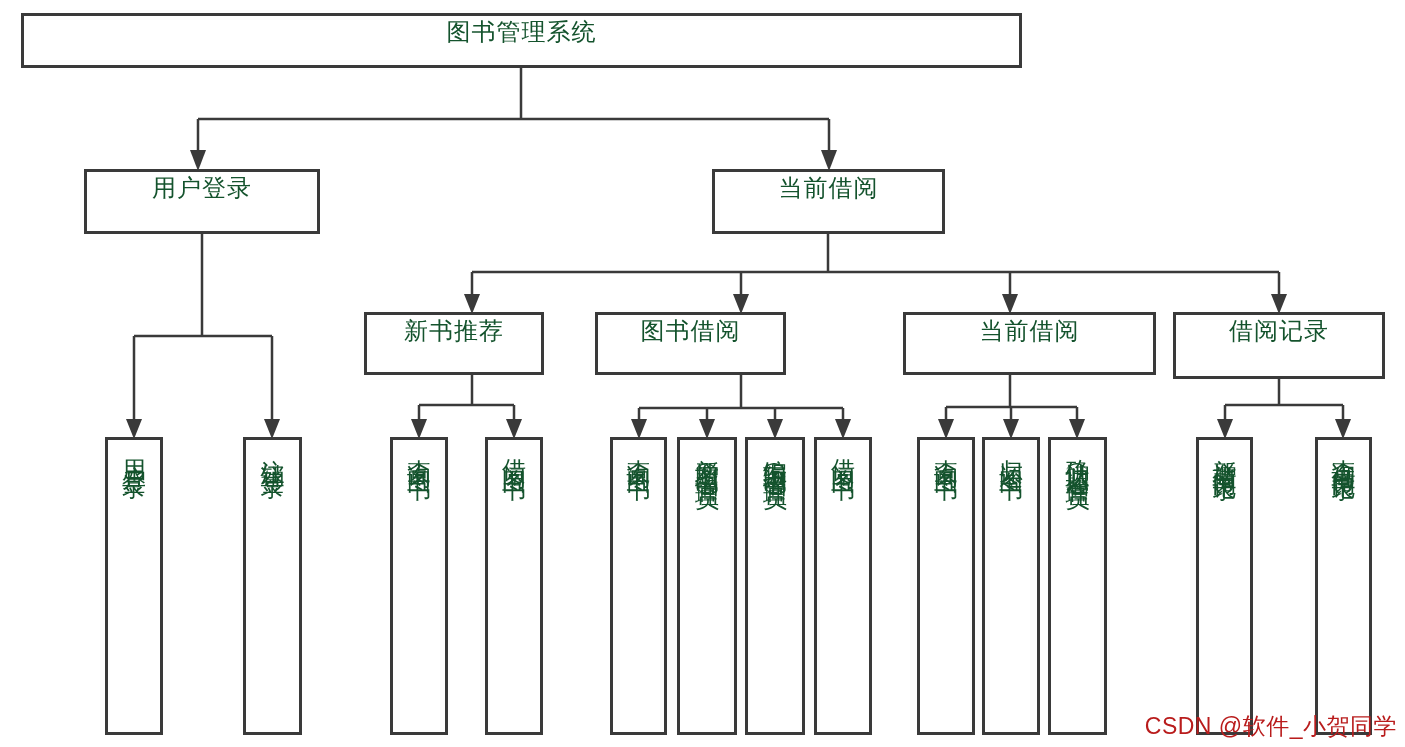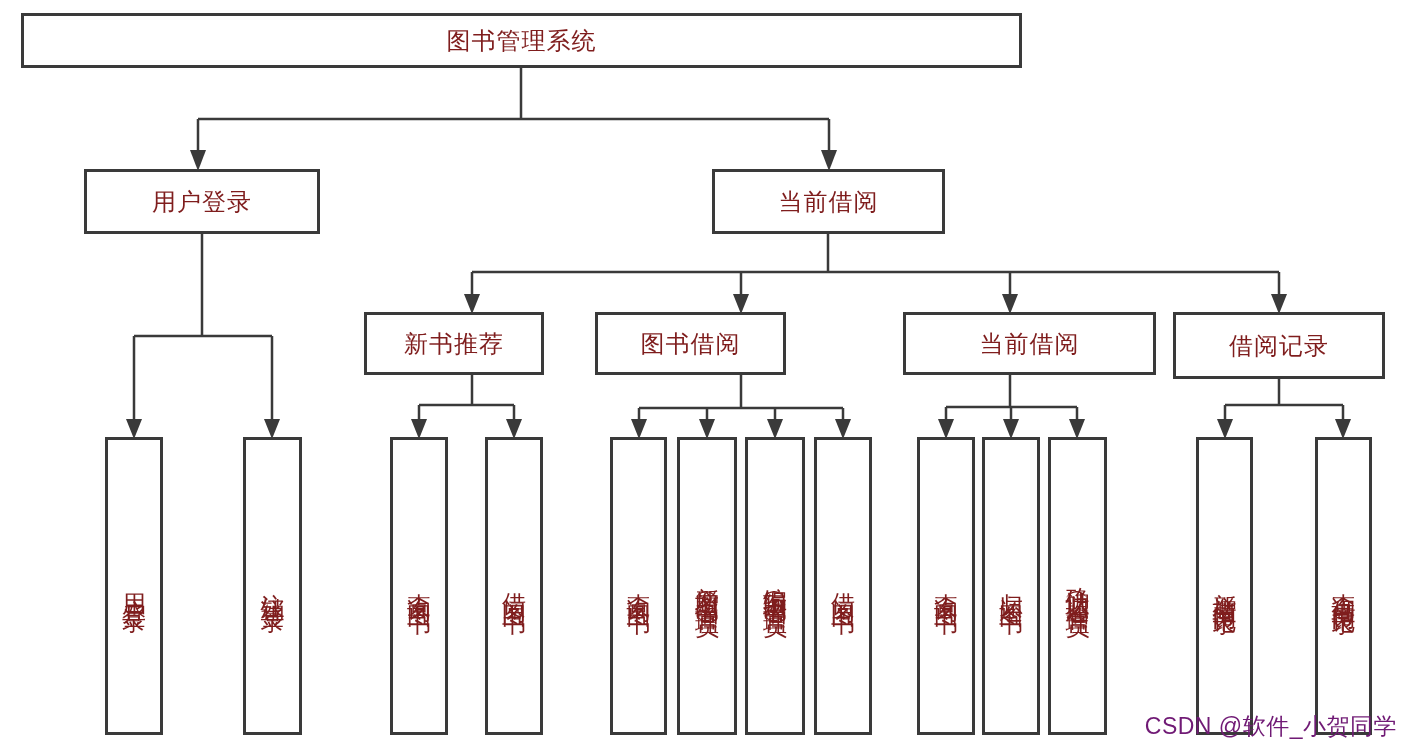--- a/index.html
+++ b/index.html
@@ -19,23 +19,22 @@
     position: absolute;
     left: 0;
     top: 0;
   }
   .box {
     position: absolute;
     box-sizing: border-box;
     background: #ffffff;
     border: 3px solid #3a3a3a;
     display: flex;
-    align-items: center;
     justify-content: center;
-    color: #7f1d1d;
+    color: #14532d;
   }
   .box.h span {
     font-size: 24px;
     letter-spacing: 1px;
     white-space: nowrap;
   }
   .box.v span {
     writing-mode: vertical-rl;
     text-orientation: mixed;
     font-size: 24px;
@@ -45,21 +44,21 @@
   }
   .box.v.long span {
     letter-spacing: 4px;
   }
   #watermark {
     position: absolute;
     right: 8px;
     bottom: 5px;
     font-size: 23px;
     letter-spacing: 0.5px;
-    color: #701a75;
+    color: #b91c1c;
     z-index: 5;
     white-space: nowrap;
   }
 </style>
 </head>
 <body>
 
 <div id="canvas">
 
   <svg id="connectors" width="1405" height="747" viewBox="0 0 1405 747">

